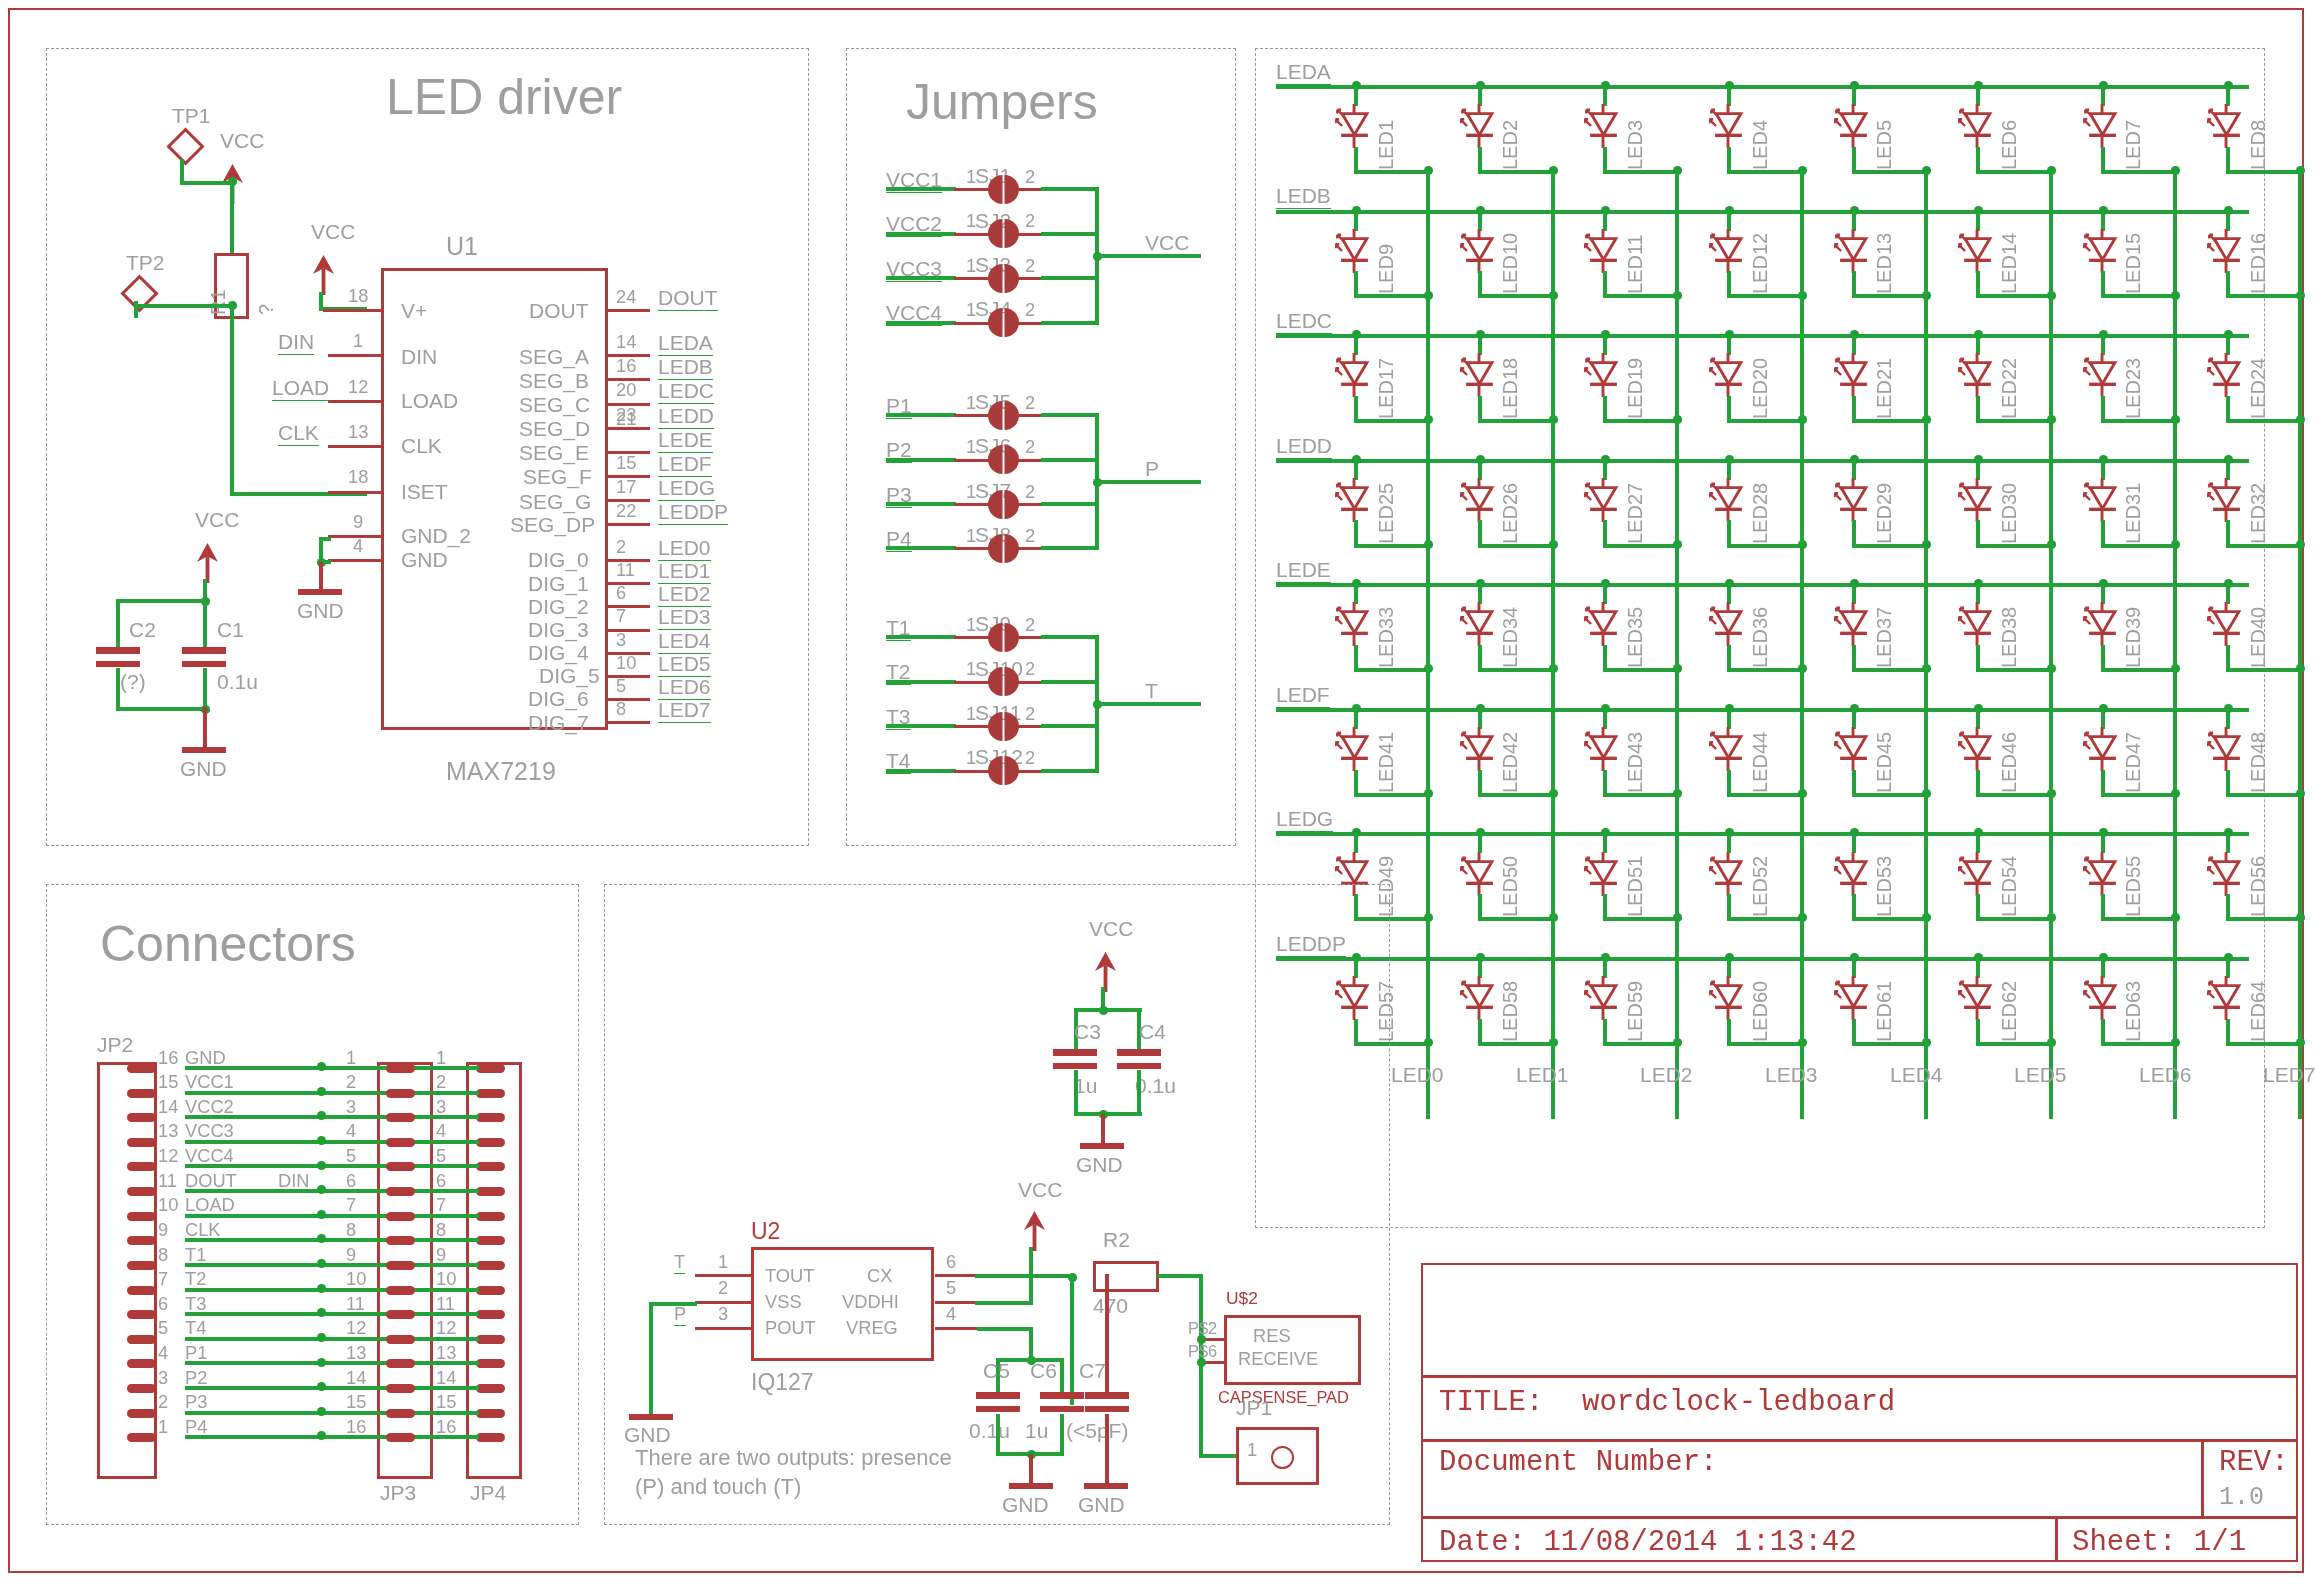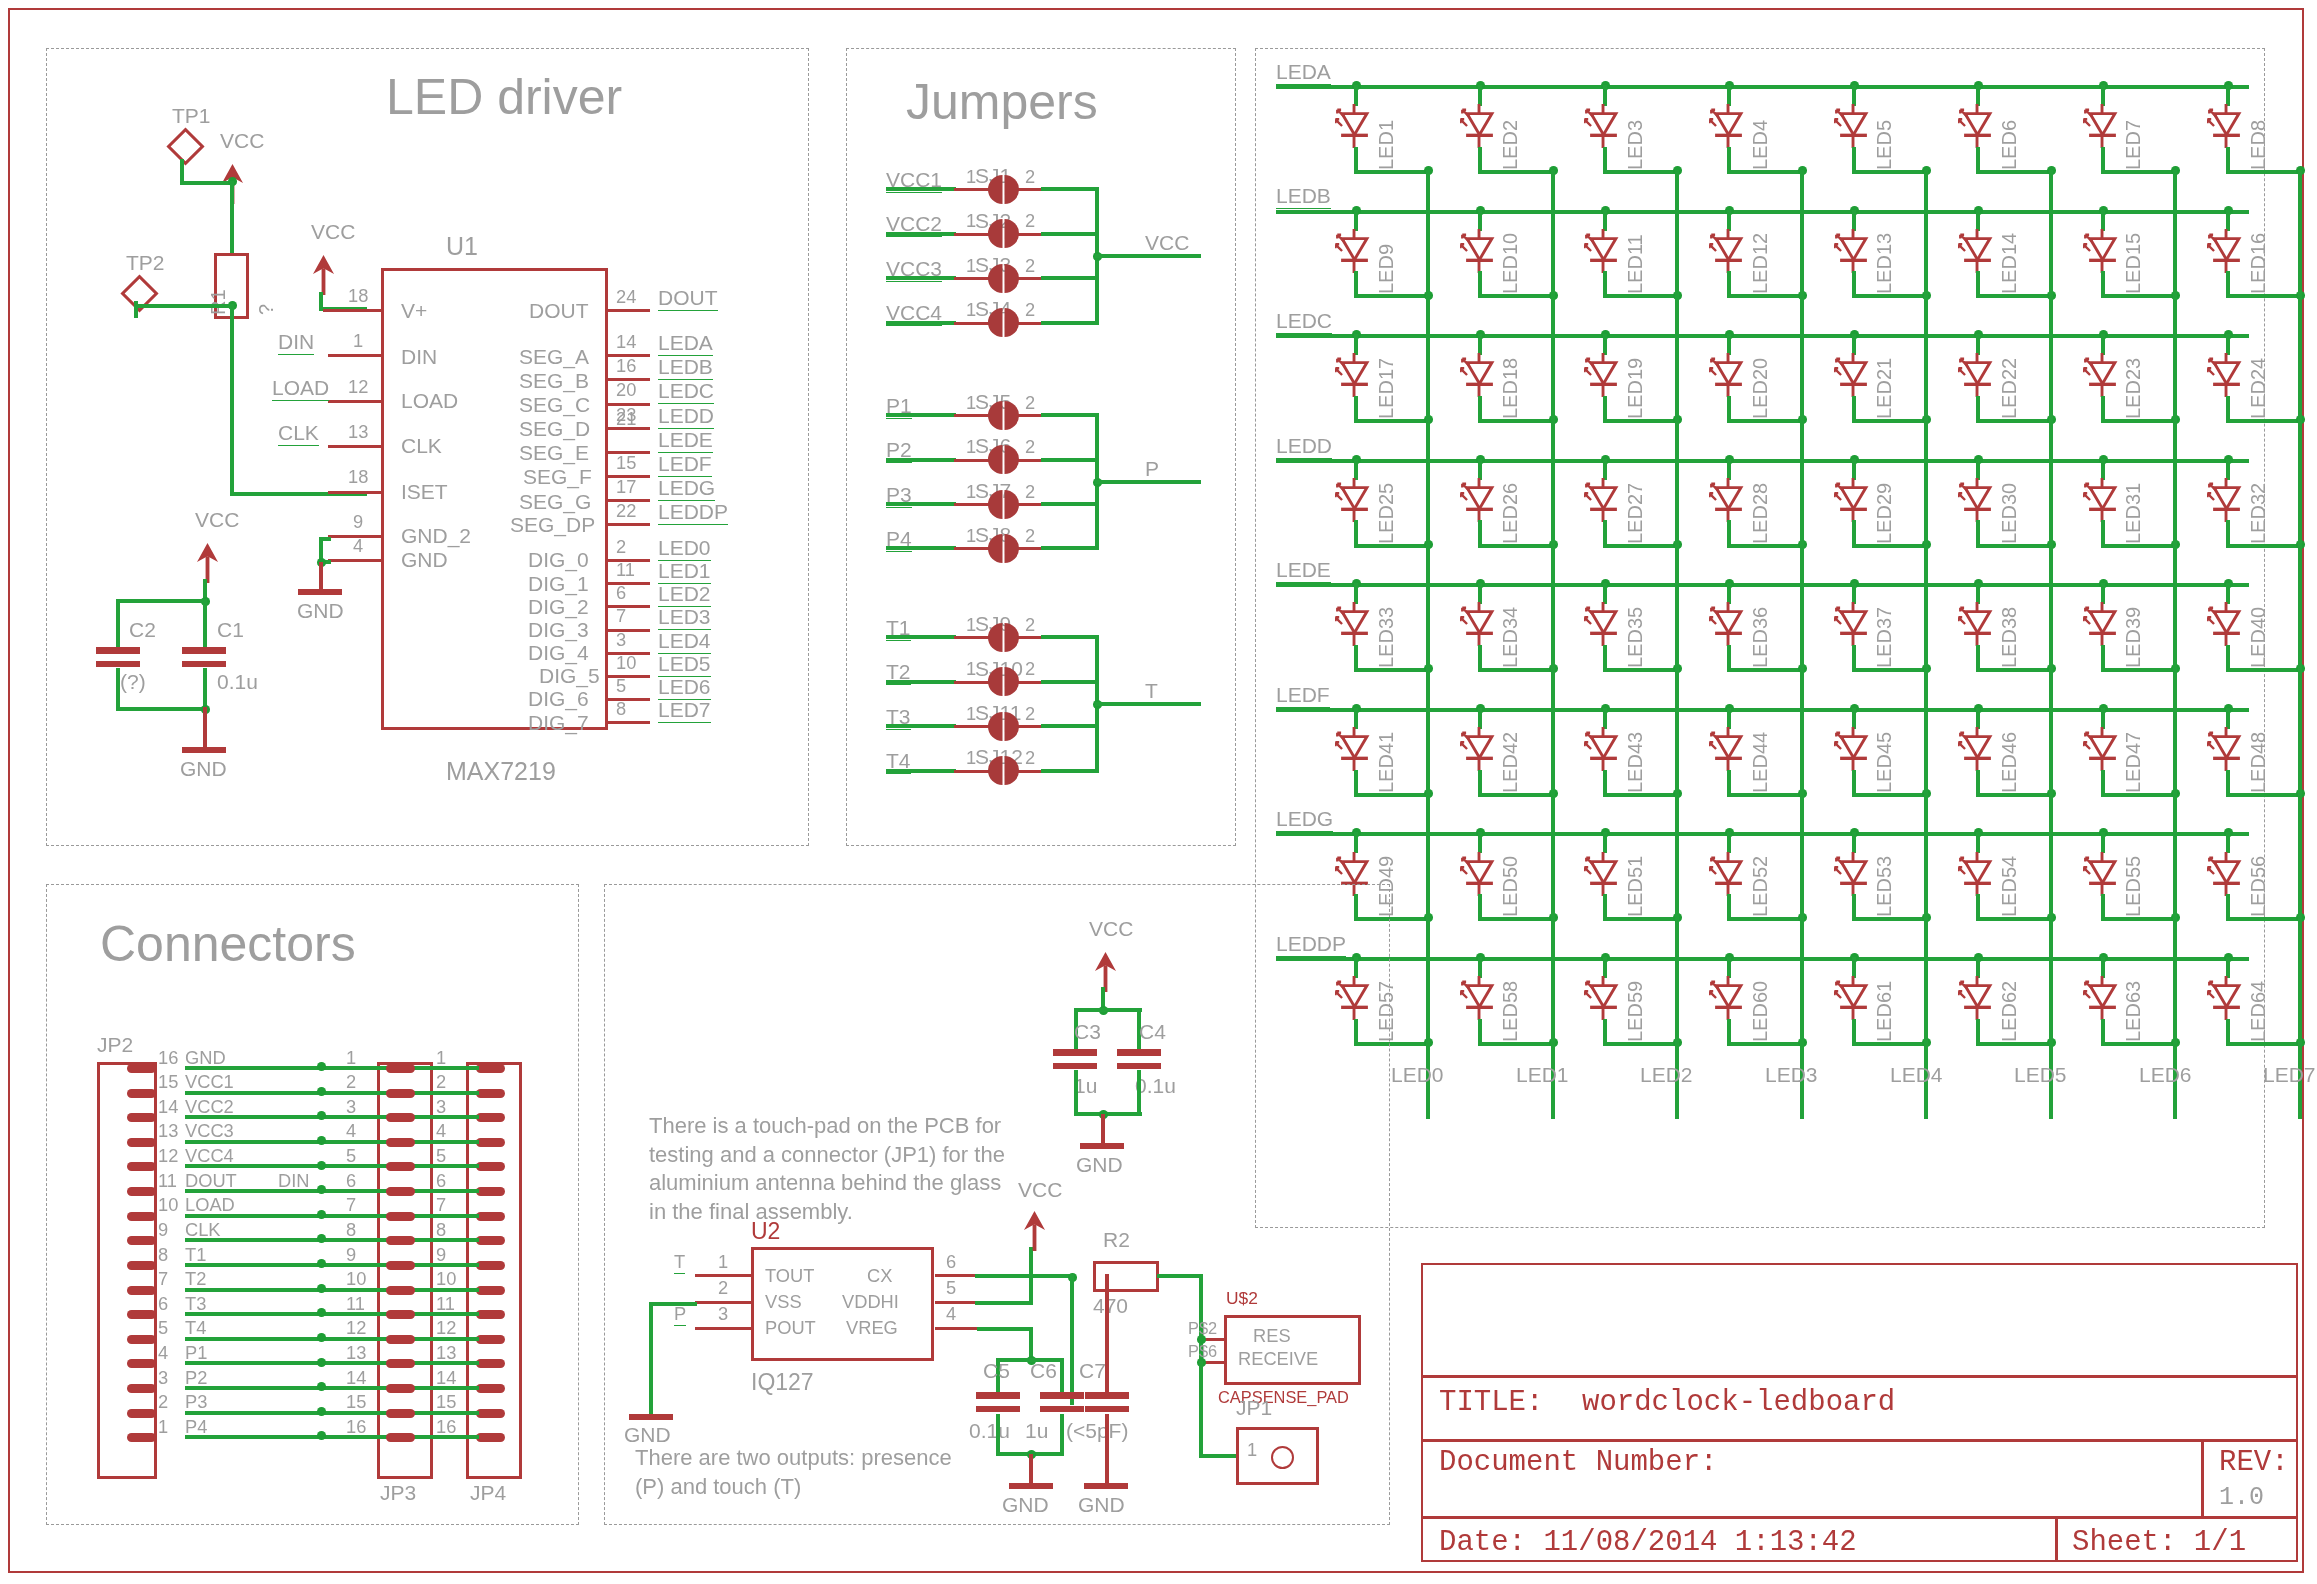--- a/index.html
+++ b/index.html
@@ -1493,21 +1493,20 @@
       <div class="vw" style="left:185px;top:1435px;width:234px;height:3.9px;"></div>
       <div class="dot" style="left:317px;top:1431px;"></div>
       <div class="lbl sm" style="left:346px;top:1416px;">16</div>
       <div class="cpad" style="left:386px;top:1433px;"></div>
       <div class="lbl sm" style="left:436px;top:1416px;">16</div>
       <div class="cpad" style="left:476px;top:1433px;"></div>
       <div class="vw" style="left:419px;top:1435px;width:60px;height:3.9px;"></div>
     </div>
 
   <div class="panel" style="left:604px;top:884px;width:786px;height:641px;"></div>
-  <div class="lbl" style="left:649px;top:1112px;width:365px;white-space:normal;font-size:22px;line-height:1.3;">There is a touch-pad on the PCB for testing and a connector (JP1) for the aluminium antenna behind the glass in the final assembly.</div>
   <div class="lbl" style="left:635px;top:1444px;width:319px;white-space:normal;font-size:22px;line-height:1.3;">There are two outputs: presence (P) and touch (T)</div>
 
   <div style="position:absolute;left:1093px;top:950px;">
     <svg width="25" height="42" viewBox="0 0 26 44">
         <path d="M13 2 L24 22 L13 16 L2 22 Z" fill="#b03a3a"></path>
         <rect x="11" y="16" width="4" height="28" fill="#b03a3a"></rect>
       </svg>
   </div>
   <div class="lbl" style="left:1089px;top:917px;">VCC</div>
   <div class="vw" style="left:1101px;top:987px;width:3.9px;height:23px;"></div>

